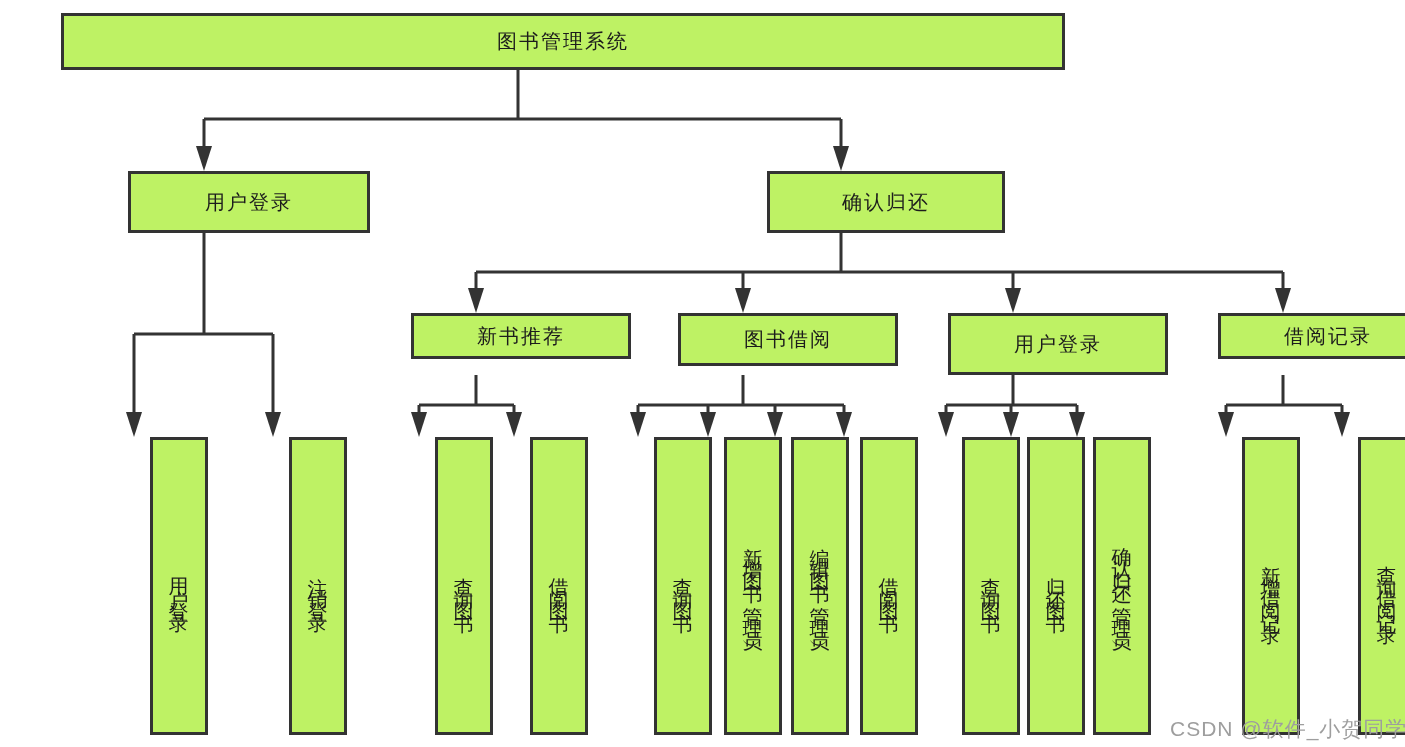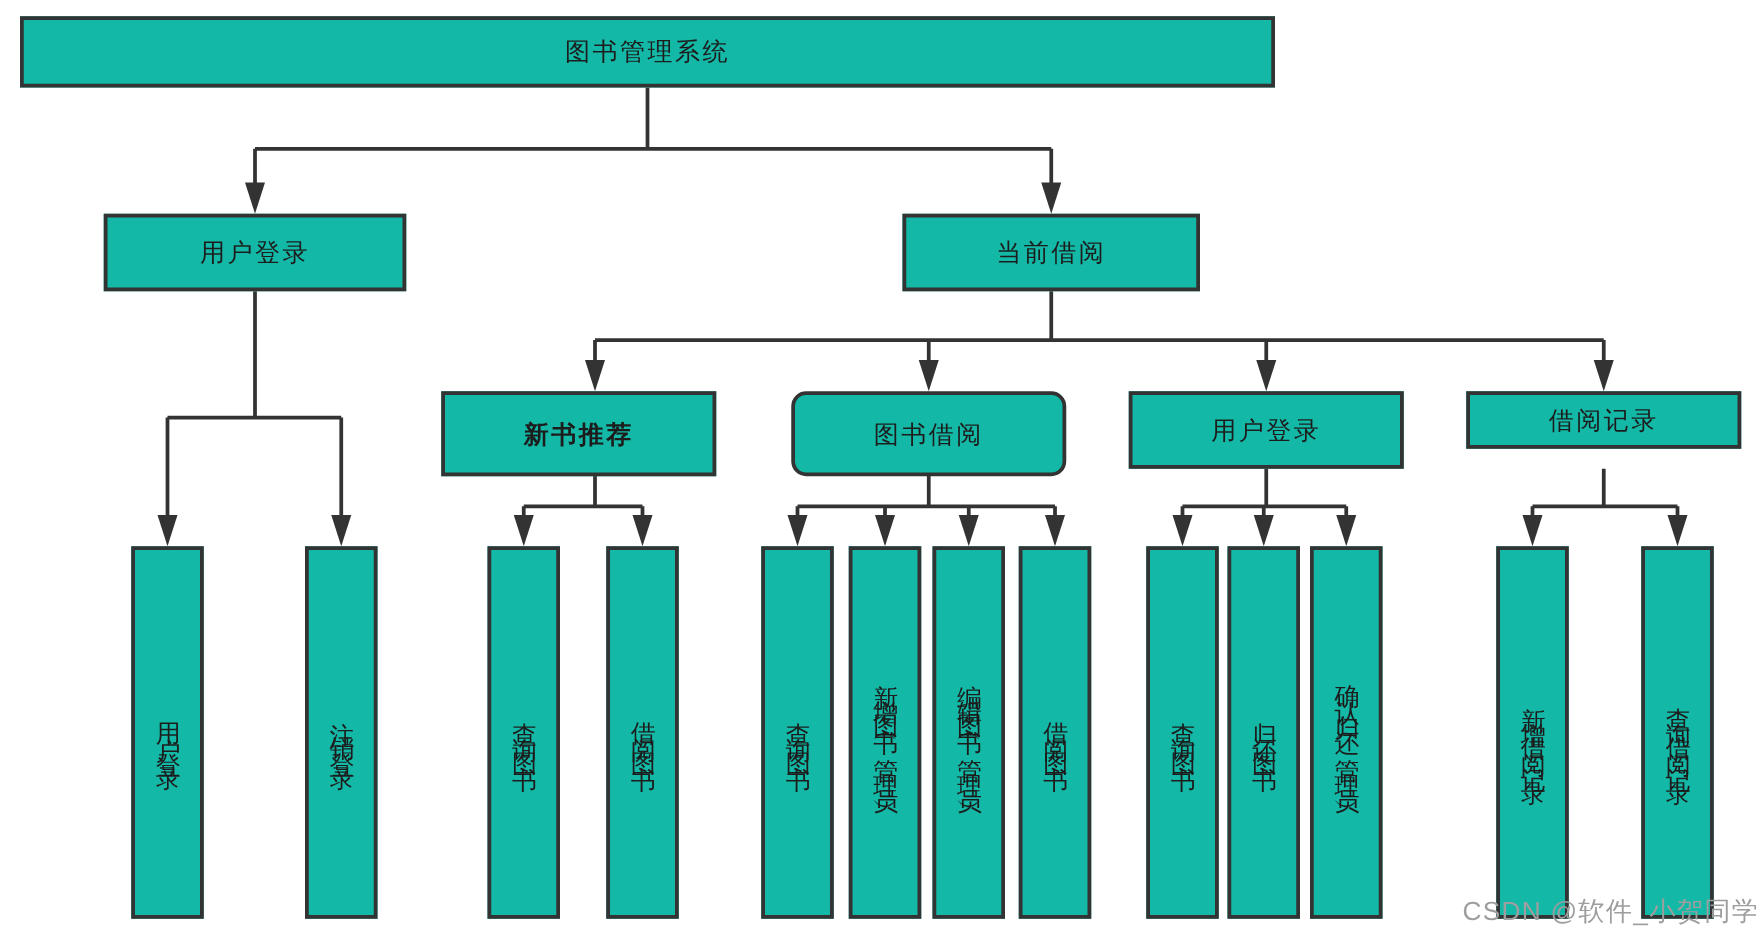--- a/index.html
+++ b/index.html
@@ -2,22 +2,22 @@
 <html><head>
 <meta charset="utf-8">
 <style>
   html,body{margin:0;padding:0;background:#ffffff;}
   .canvas{
     position:relative;width:1405px;height:747px;background:#ffffff;
     font-family:"Liberation Sans","DejaVu Sans",sans-serif;overflow:hidden;
   }
   #wires{position:absolute;left:0;top:0;}
   .node{
-    position:absolute;background:#14b8a6;border:3px solid #333333;
-    box-sizing:border-box;display:flex;align-items:center;justify-content:center;
+    position:absolute;background:#bef264;border:3px solid #333333;
+    box-sizing:border-box;display:flex;align-items:center;justify-content:center;margin-left:45px;
   }
   .node .lbl{
     font-size:20px;color:#1c1c1c;letter-spacing:2px;white-space:nowrap;
   }
   .node.v .lbl{
     writing-mode:vertical-rl;text-orientation:mixed;
     letter-spacing:12px;line-height:1;white-space:normal;
   }
   .watermark{
     position:absolute;left:1170px;top:715px;z-index:5;
@@ -53,26 +53,26 @@
       </g>
     </svg>
   <div id="diagram">
       <div class="node h" style="left: 16px; top: 13px; width: 1004px; height: 57px;">
         <span class="lbl">图书管理系统</span>
       </div>
       <div class="node h" style="left: 83px; top: 171px; width: 242px; height: 62px;">
         <span class="lbl">用户登录</span>
       </div>
       <div class="node h" style="left: 722px; top: 171px; width: 238px; height: 62px;">
-        <span class="lbl">当前借阅</span>
+        <span class="lbl">确认归还</span>
       </div>
-      <div class="node h" style="left: 353px; top: 313px; width: 220px; height: 68px; font-weight: bold;">
+      <div class="node h" style="left: 366px; top: 313px; width: 220px; height: 46px;">
         <span class="lbl">新书推荐</span>
       </div>
-      <div class="node h" style="left: 633px; top: 313px; width: 220px; height: 68px; border-radius: 12px;">
+      <div class="node h" style="left: 633px; top: 313px; width: 220px; height: 53px;">
         <span class="lbl">图书借阅</span>
       </div>
       <div class="node h" style="left: 903px; top: 313px; width: 220px; height: 62px;">
         <span class="lbl">用户登录</span>
       </div>
       <div class="node h" style="left: 1173px; top: 313px; width: 220px; height: 46px;">
         <span class="lbl">借阅记录</span>
       </div>
       <div class="node v" style="left: 105px; top: 437px; width: 58px; height: 298px;">
         <span class="lbl">用户登录</span>

